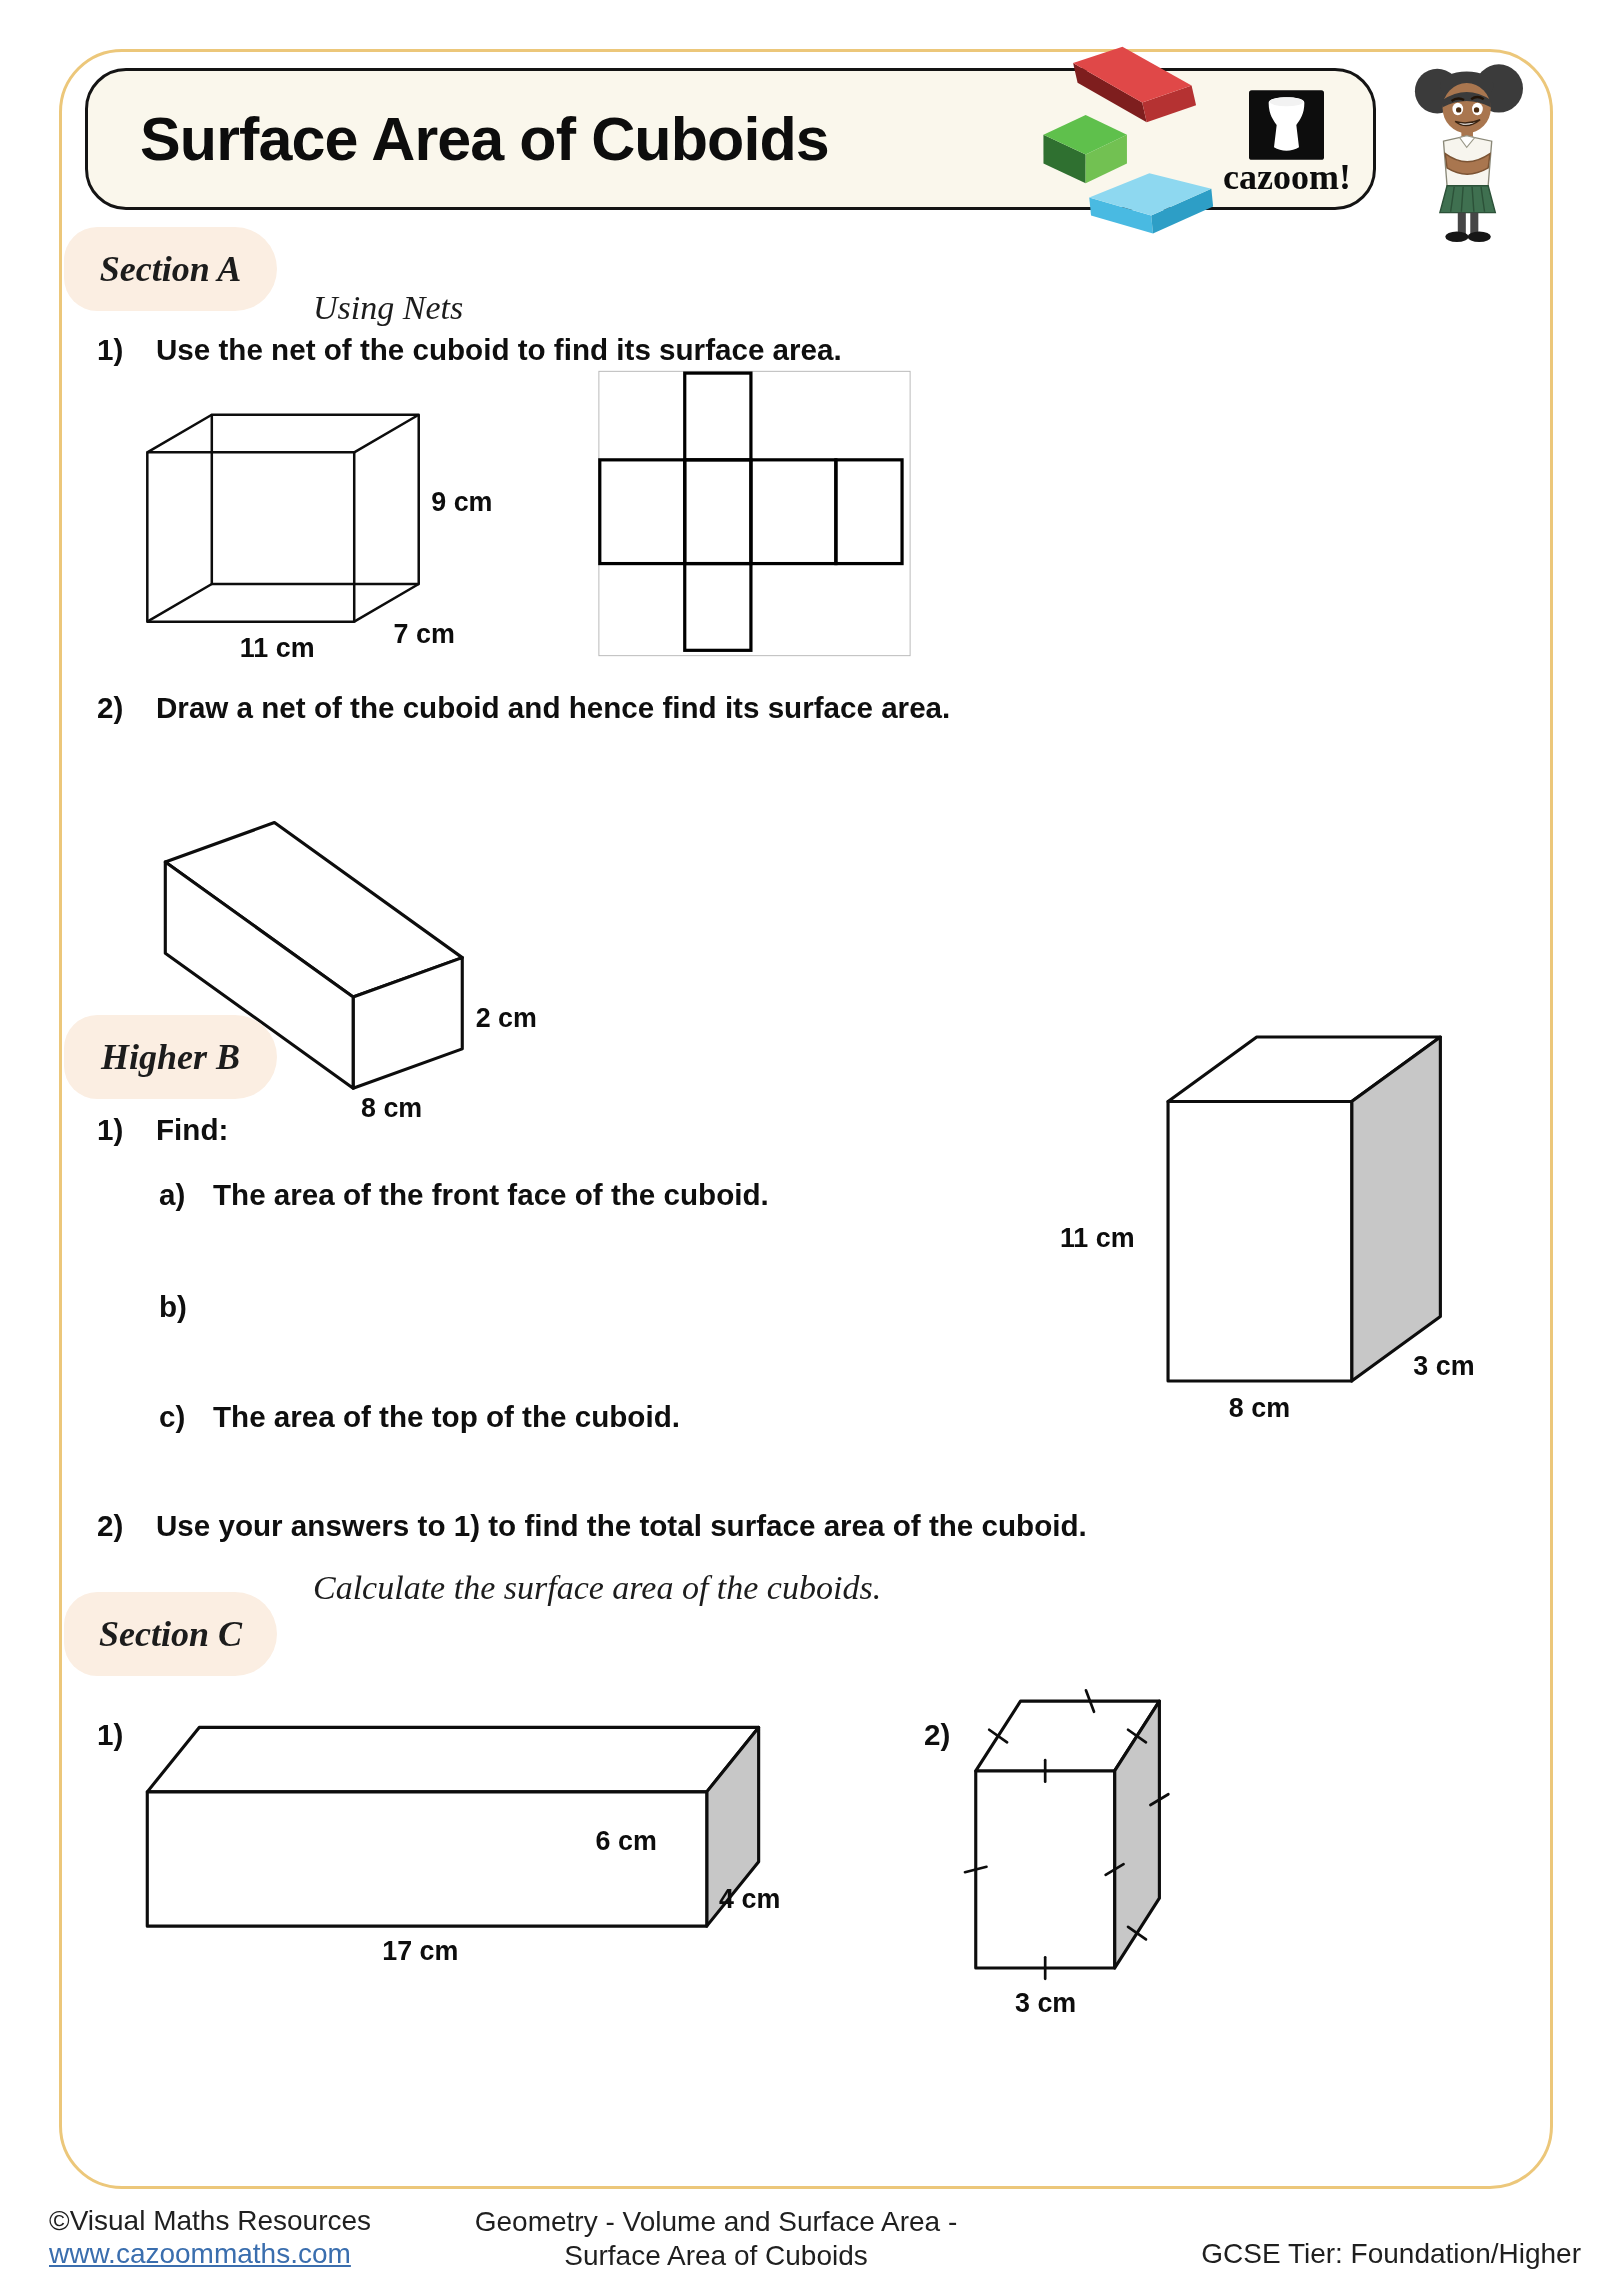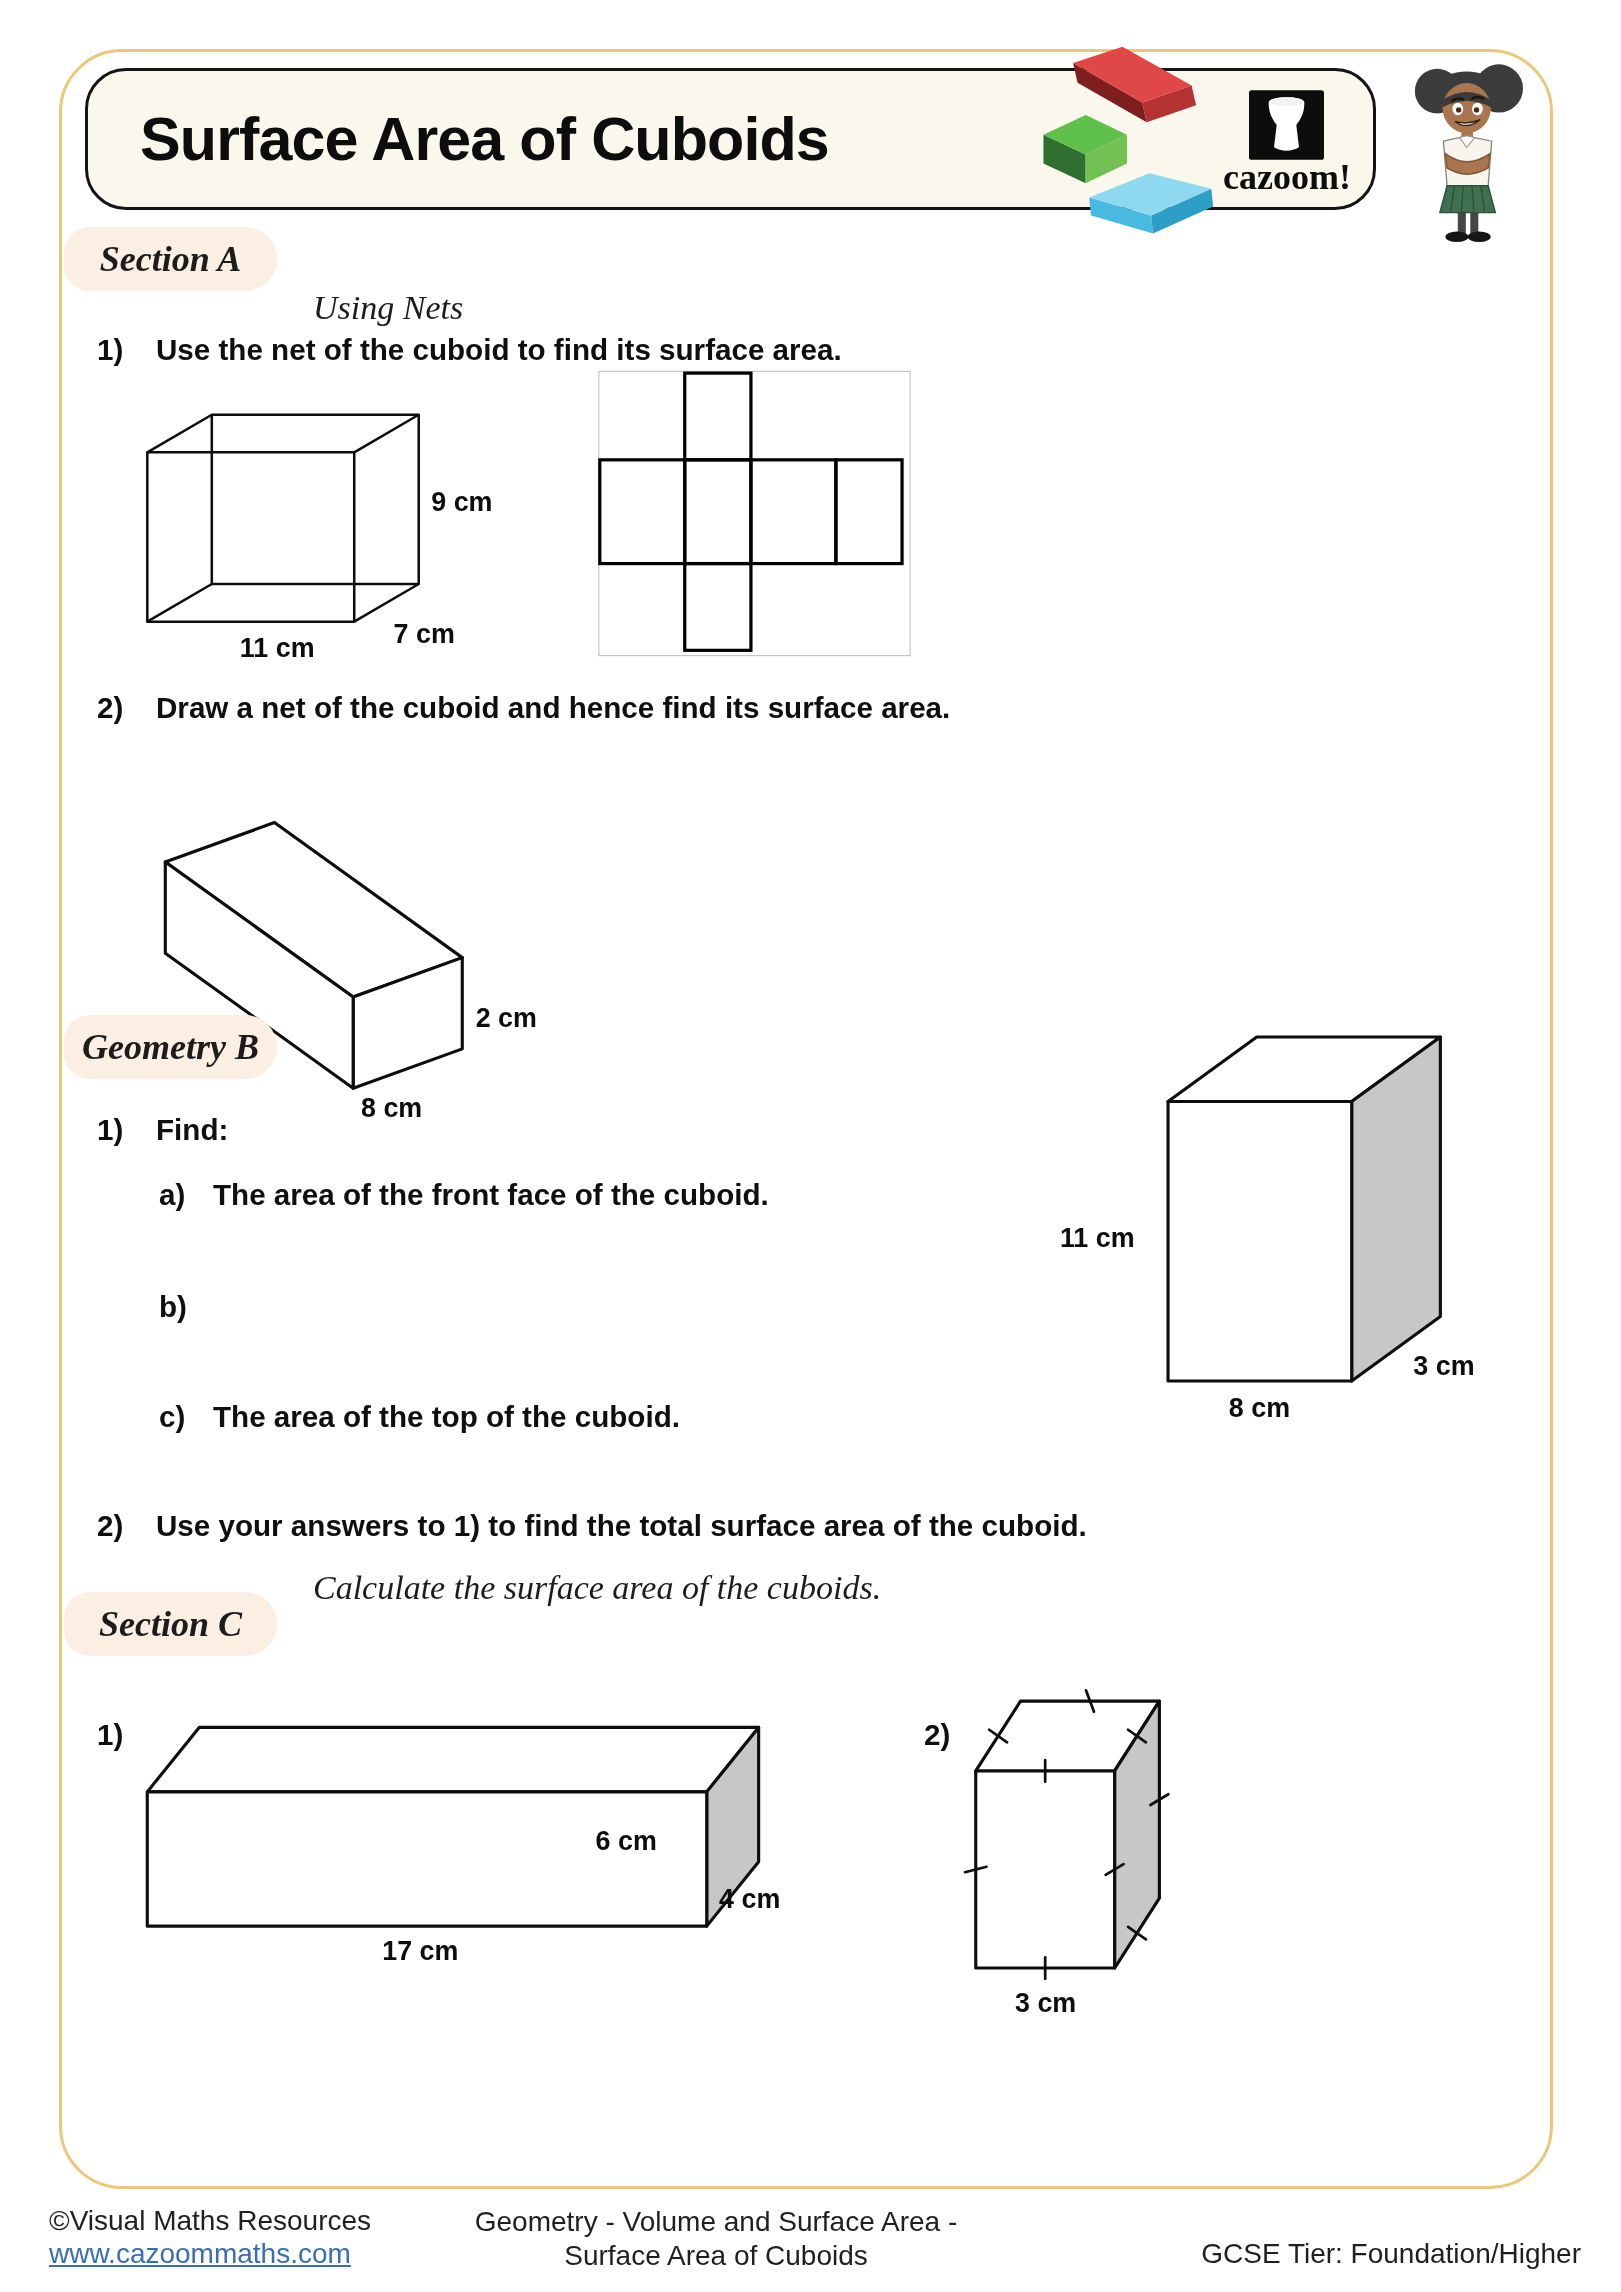--- a/index.html
+++ b/index.html
@@ -13,21 +13,21 @@
                background:#faf7ec; border:3.6px solid #141414; border-radius:41px;
                display:flex; align-items:center; box-sizing:border-box; z-index:1; }
   .title-text { margin-left:52px; font-size:61px; font-weight:bold; letter-spacing:-0.9px; color:#0d0d0d; }
 
   .deco-svg { position:absolute; left:1030px; top:45px; z-index:2; }
   .logo-svg  { position:absolute; left:1249px; top:90px; z-index:2; }
   .logo-text { position:absolute; left:1211px; top:156px; width:152px; text-align:center;
                font-family:"Liberation Serif", serif; font-weight:bold; font-size:36px; color:#0d0d0d; z-index:2; }
   .girl-svg { position:absolute; left:1413px; top:59px; z-index:2; }
 
-  .badge { position:absolute; left:64px; width:213px; height:64px; background:#fbeee2;
+  .badge { position:absolute; left:64px; width:213px; height:84px; background:#fbeee2;
            border-radius:34px 43px 43px 34px; display:flex; align-items:center; justify-content:center; }
   .badge-label { font-family:"Liberation Serif", serif; font-style:italic; font-weight:bold;
                  font-size:36px; color:#1c1c1c; }
   .subtitle { position:absolute; left:313px; font-family:"Liberation Serif", serif; font-style:italic;
               font-size:34px; color:#1c1c1c;margin-top:32px; }
 
   .q { position:absolute; display:flex; font-weight:bold; font-size:29.6px; color:#0f0f0f; }
   .qnum { width:59px; flex:none; }
   .qletter { width:54px; flex:none; }
 
@@ -151,21 +151,21 @@
   <svg style="position:absolute; left:107px; top:802px;" width="537" height="322" viewBox="0 0 600 360">
     <polygon class="face" points="65,67 187,23 397,174 275,218"></polygon>
     <polygon class="face" points="275,218 397,174 397,276 275,320"></polygon>
     <polygon class="face" points="65,67 275,218 275,320 65,169"></polygon>
     <text class="dim" x="120" y="282" text-anchor="middle">10 cm</text>
     <text class="dim" x="318" y="352" text-anchor="middle">8 cm</text>
     <text class="dim" x="412" y="252">2 cm</text>
   </svg>
 
   <div class="badge" style="top:1015px;">
-    <span class="badge-label">Geometry B</span>
+    <span class="badge-label">Higher B</span>
   </div>
 
   <div class="q" style="left:97px; top:1113px;">
     <span class="qnum">1)</span>
     <span>Find:</span>
   </div>
   <div class="q" style="left:159px; top:1178px;">
     <span class="qletter">a)</span>
     <span>The area of the front face of the cuboid.</span>
   </div>

